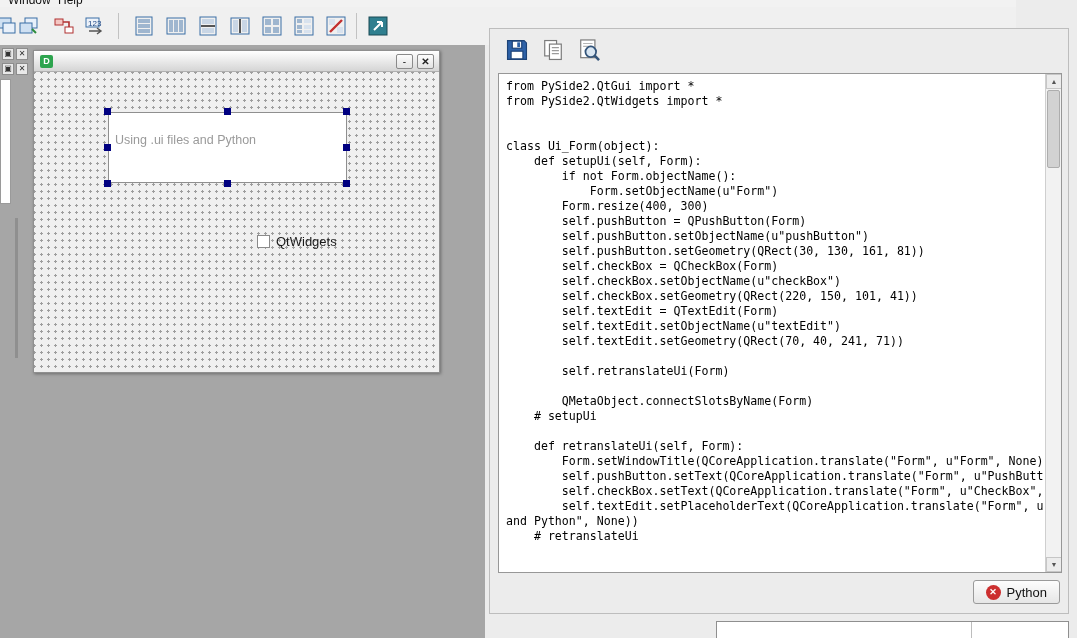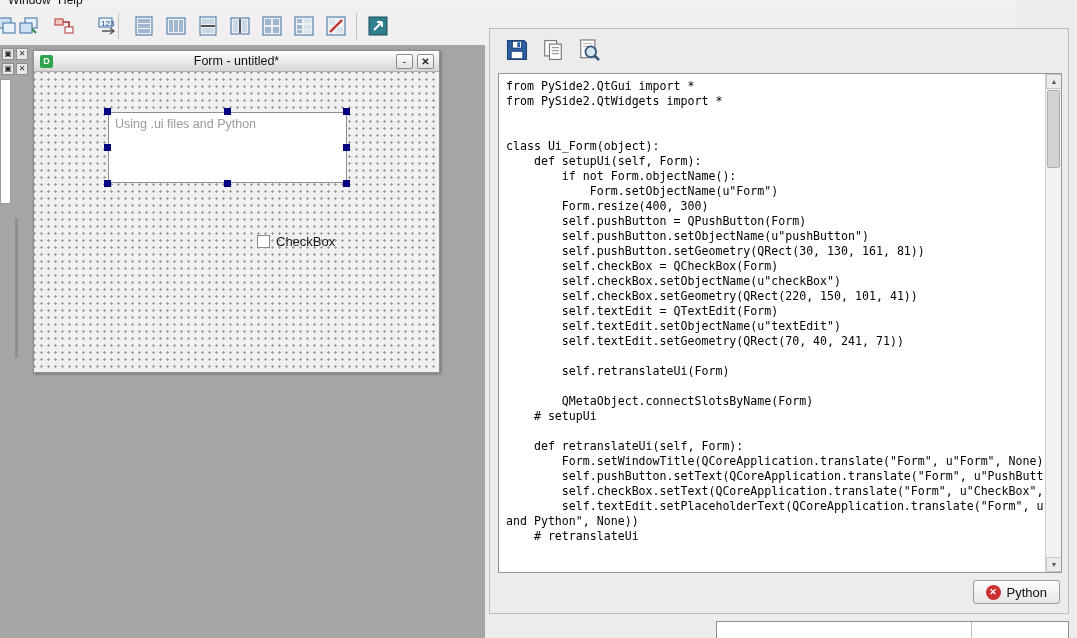--- a/index.html
+++ b/index.html
@@ -27,21 +27,21 @@
   
   .form-window { position:absolute; left:33px; top:50px; width:407px; height:323px; border:1px solid #8f8f8f; background:#f0f0f0; box-shadow:1px 1px 3px rgba(0,0,0,.35); }
   .form-titlebar { position:relative; height:21px; background:linear-gradient(#ffffff,#d5d5d5); border-bottom:1px solid #b0b0b0; display:flex; align-items:center; }
   .form-title { position:absolute; left:0; right:0; text-align:center; font-size:12.5px; color:#111; }
   .designer-icon { position:absolute; left:6px; top:4px; width:13px; height:13px; background:#2da44e; border-radius:2px; color:#fff; font-size:9px; font-weight:bold; text-align:center; line-height:13px; }
   .win-btn { position:absolute; top:3px; width:17px; height:15px; border:1px solid #8a8a8a; background:linear-gradient(#fdfdfd,#e2e2e2); border-radius:2px; font-size:10px; line-height:13px; text-align:center; color:#222; }
   .form-content { position:absolute; left:0; top:21px; right:0; bottom:0; background-color:#f0f0f0;
      background-image: radial-gradient(#9d9d9d 1px, transparent 1.2px);
      background-size:7px 7px; background-position:4px 4px; }
 
-  .textedit { position:absolute; left:74px; top:40px; width:239px; height:71px; background:#fff; border:1px solid #8f8f8f; padding:4px 6px; color:#9a9a9a; font-size:12.5px; }
+  .textedit { position:absolute; left:74px; top:40px; width:239px; height:71px; background:#fff; border:1px solid #8f8f8f; padding:20px 6px; color:#9a9a9a; font-size:12.5px; }
   .handle { position:absolute; width:7px; height:7px; background:#000080; }
   .pushbutton { position:absolute; left:34px; top:134px; width:159px; height:72px; border:1px solid #9c9c9c; border-radius:3px; background:linear-gradient(#fafafa,#ebebeb); display:flex; align-items:center; justify-content:center; font-size:13px; color:#111; }
   .checkbox-row { position:absolute; left:223px; top:162px; display:flex; align-items:center; gap:6px; }
   .checkbox-box { width:13px; height:13px; border:1px solid #8a8a8a; background:#fff; }
 
   
   .code-dialog { position:absolute; left:489px; top:28px; width:580px; height:586px; background:#ececec; border:1px solid #bdbdbd; }
   .dlg-toolbar { position:absolute; left:14px; top:8px; display:flex; gap:10px; }
   .dlg-toolbar .dti { width:26px; height:26px; display:flex; align-items:center; justify-content:center; }
   .code-area { position:absolute; left:8px; top:44px; width:564px; height:500px; background:#fff; border:1px solid #979797; overflow:hidden; }
@@ -83,21 +83,21 @@
           <path d="M16 15l4 4" stroke="#2c8c3c" stroke-width="2"></path>
         </svg>
     </div>
     <div class="tbi" style="left:50px;">
       <svg viewBox="0 0 24 24">
           <rect x="3" y="5" width="8" height="6" fill="#f4c7c3" stroke="#b03030"></rect>
           <rect x="13" y="13" width="8" height="6" fill="#fff" stroke="#b03030"></rect>
           <path d="M11 8h6v5" fill="none" stroke="#b03030" stroke-width="1.6"></path>
         </svg>
     </div>
-    <div class="tbi" style="left:94px;">
+    <div class="tbi" style="left:81px;">
       <svg viewBox="0 0 24 24">
           <rect x="3" y="4" width="13" height="9" fill="#eef3fa" stroke="#3a6ea5"></rect>
           <text x="5" y="12" font-size="8" fill="#204a87" font-family="sans-serif">123</text>
           <path d="M6 17h12M14 14l4 3-4 3" fill="none" stroke="#555" stroke-width="1.4"></path>
         </svg>
     </div>
     <div class="sep" style="left:118px;"></div>
     <div class="tbi" style="left:130px;">
       <svg viewBox="0 0 24 24">
           <rect x="4" y="3" width="16" height="18" fill="none" stroke="#3a6ea5"></rect>
@@ -176,41 +176,40 @@
   <div class="dock-frag" style="left:2px; top:63px;">
     <div class="db">▣</div>
     <div class="db">✕</div>
   </div>
   <div class="strip-white" style="left:0; top:79px; width:11px; height:125px;"></div>
   <div class="abs" style="left:15px; top:218px; width:3px; height:140px; background:#8f8f8f;"></div>
 
   <div class="form-window">
     <div class="form-titlebar">
       <div class="designer-icon">D</div>
-      <div class="form-title">Form - untitled*</div>
       <div class="win-btn" style="right:26px;">-</div>
       <div class="win-btn" style="right:5px; font-weight:bold;">✕</div>
     </div>
     <div class="form-content">
 
       <div class="textedit">Using .ui files and Python</div>
 
       <div class="handle" style="left:70px; top:36px;"></div>
       <div class="handle" style="left:190px; top:36px;"></div>
       <div class="handle" style="left:309px; top:36px;"></div>
       <div class="handle" style="left:70px; top:72px;"></div>
       <div class="handle" style="left:309px; top:72px;"></div>
       <div class="handle" style="left:70px; top:108px;"></div>
       <div class="handle" style="left:190px; top:108px;"></div>
       <div class="handle" style="left:309px; top:108px;"></div>
 
 
       <div class="checkbox-row">
         <div class="checkbox-box"></div>
-        <span>CheckBox</span>
+        <span>QtWidgets</span>
       </div>
 
     </div>
   </div>
 
   <div class="code-dialog">
     <div class="dlg-toolbar">
       <div class="dti">
         <svg viewBox="0 0 22 22">
             <path d="M3 3h14l2 2v14H3z" fill="#2e62a8" stroke="#1d4377"></path>

